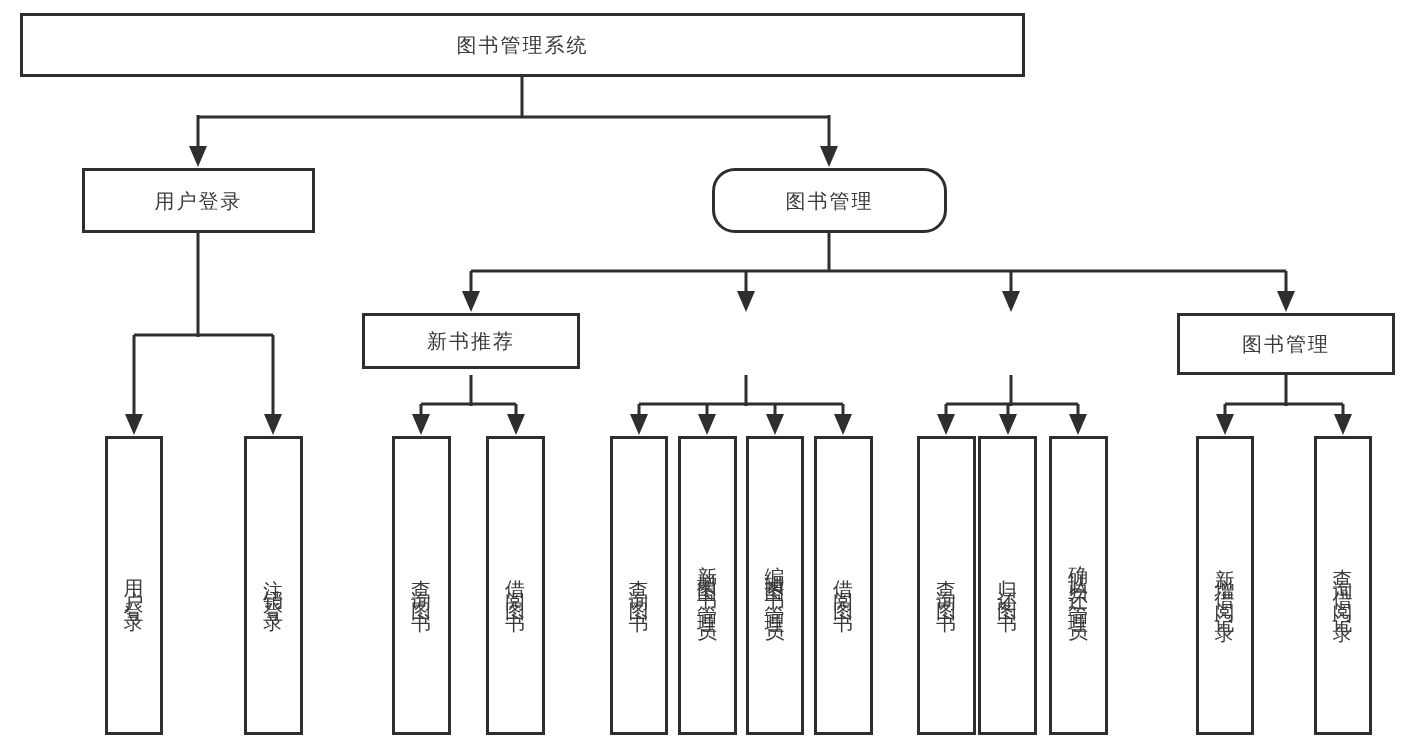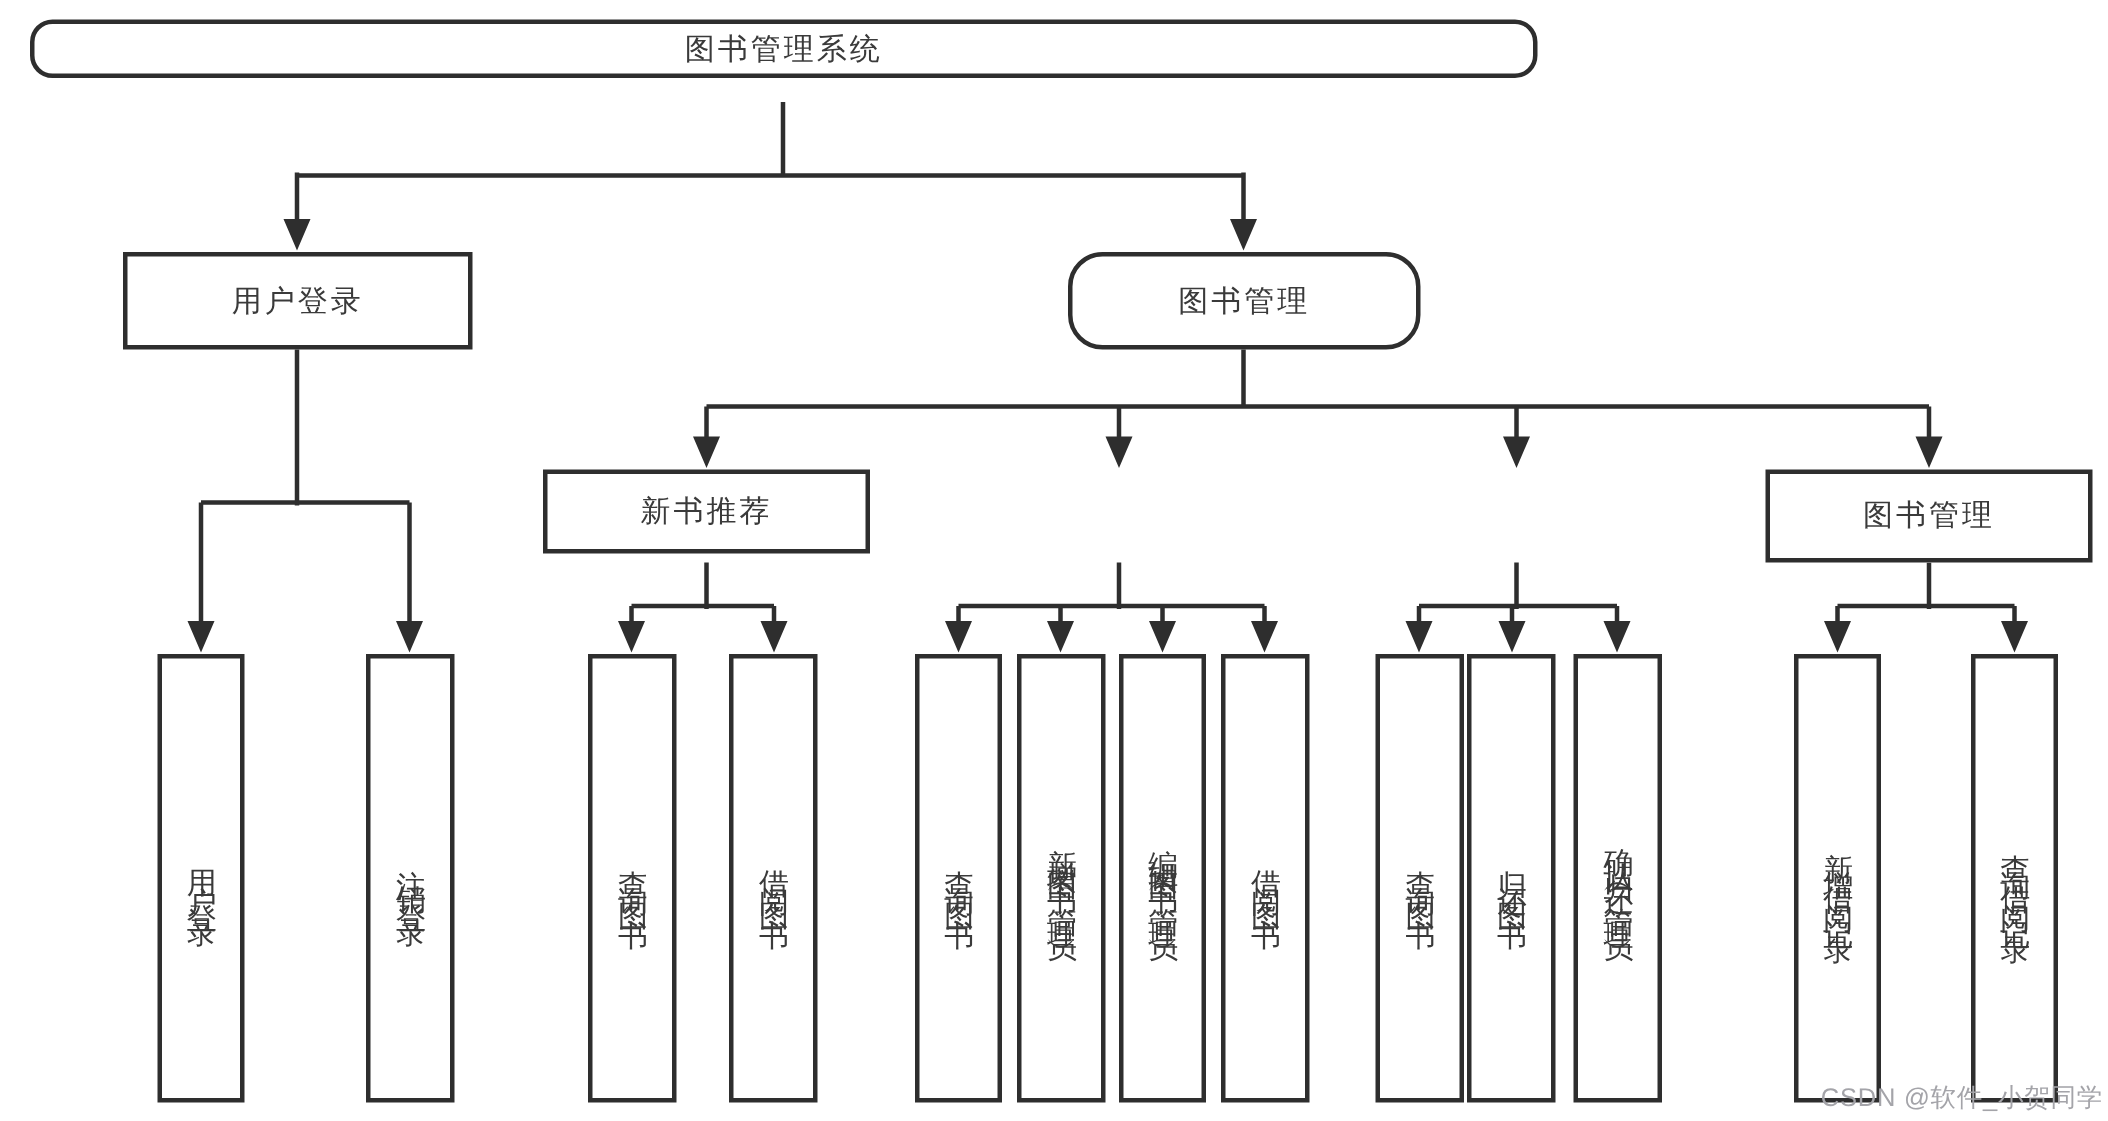--- a/index.html
+++ b/index.html
@@ -73,21 +73,21 @@
                M125 414 L143 414 L134 435 Z M264 414 L282 414 L273 435 Z
                M412 414 L430 414 L421 435 Z M507 414 L525 414 L516 435 Z
                M630 414 L648 414 L639 435 Z M698 414 L716 414 L707 435 Z
                M766 414 L784 414 L775 435 Z M834 414 L852 414 L843 435 Z
                M937 414 L955 414 L946 435 Z M999 414 L1017 414 L1008 435 Z
                M1069 414 L1087 414 L1078 435 Z M1216 414 L1234 414 L1225 435 Z
                M1334 414 L1352 414 L1343 435 Z"></path>
     </g>
   </svg>
 
-  <div class="box hbox" style="left:20px; top:13px; width:1005px; height:39px;border-radius:15px;">图书管理系统</div>
+  <div class="box hbox" style="left:20px; top:13px; width:1005px; height:64px;">图书管理系统</div>
 
   <div class="box hbox" style="left:82px; top:168px; width:233px; height:65px;">用户登录</div>
   <div class="box hbox" style="left:712px; top:168px; width:235px; height:65px;border-radius:23px;">图书管理</div>
 
   <div class="box hbox" style="left:362px; top:313px; width:218px; height:56px;">新书推荐</div>
   <div class="box hbox" style="left:1177px; top:313px; width:218px; height:62px;">图书管理</div>
 
   <div class="box vbox" style="left:105px; top:436px; width:58px; height:299px;">用户登录</div>
   <div class="box vbox" style="left:244px; top:436px; width:59px; height:299px;">注销登录</div>
 
@@ -99,15 +99,14 @@
   <div class="box vbox" style="left:746px; top:436px; width:58px; height:299px; letter-spacing:8px;">编辑图书（管理员）</div>
   <div class="box vbox" style="left:814px; top:436px; width:59px; height:299px;">借阅图书</div>
 
   <div class="box vbox" style="left:917px; top:436px; width:59px; height:299px;">查询图书</div>
   <div class="box vbox" style="left:978px; top:436px; width:59px; height:299px;">归还图书</div>
   <div class="box vbox" style="left:1049px; top:436px; width:59px; height:299px; letter-spacing:8px;">确认归还（管理员）</div>
 
   <div class="box vbox" style="left:1196px; top:436px; width:58px; height:299px;">新增借阅记录</div>
   <div class="box vbox" style="left:1314px; top:436px; width:58px; height:299px;">查询借阅记录</div>
 
-  <div class="watermark">CSDN @软件_小贺同学</div>
 
 </div>
 
 </body></html>

